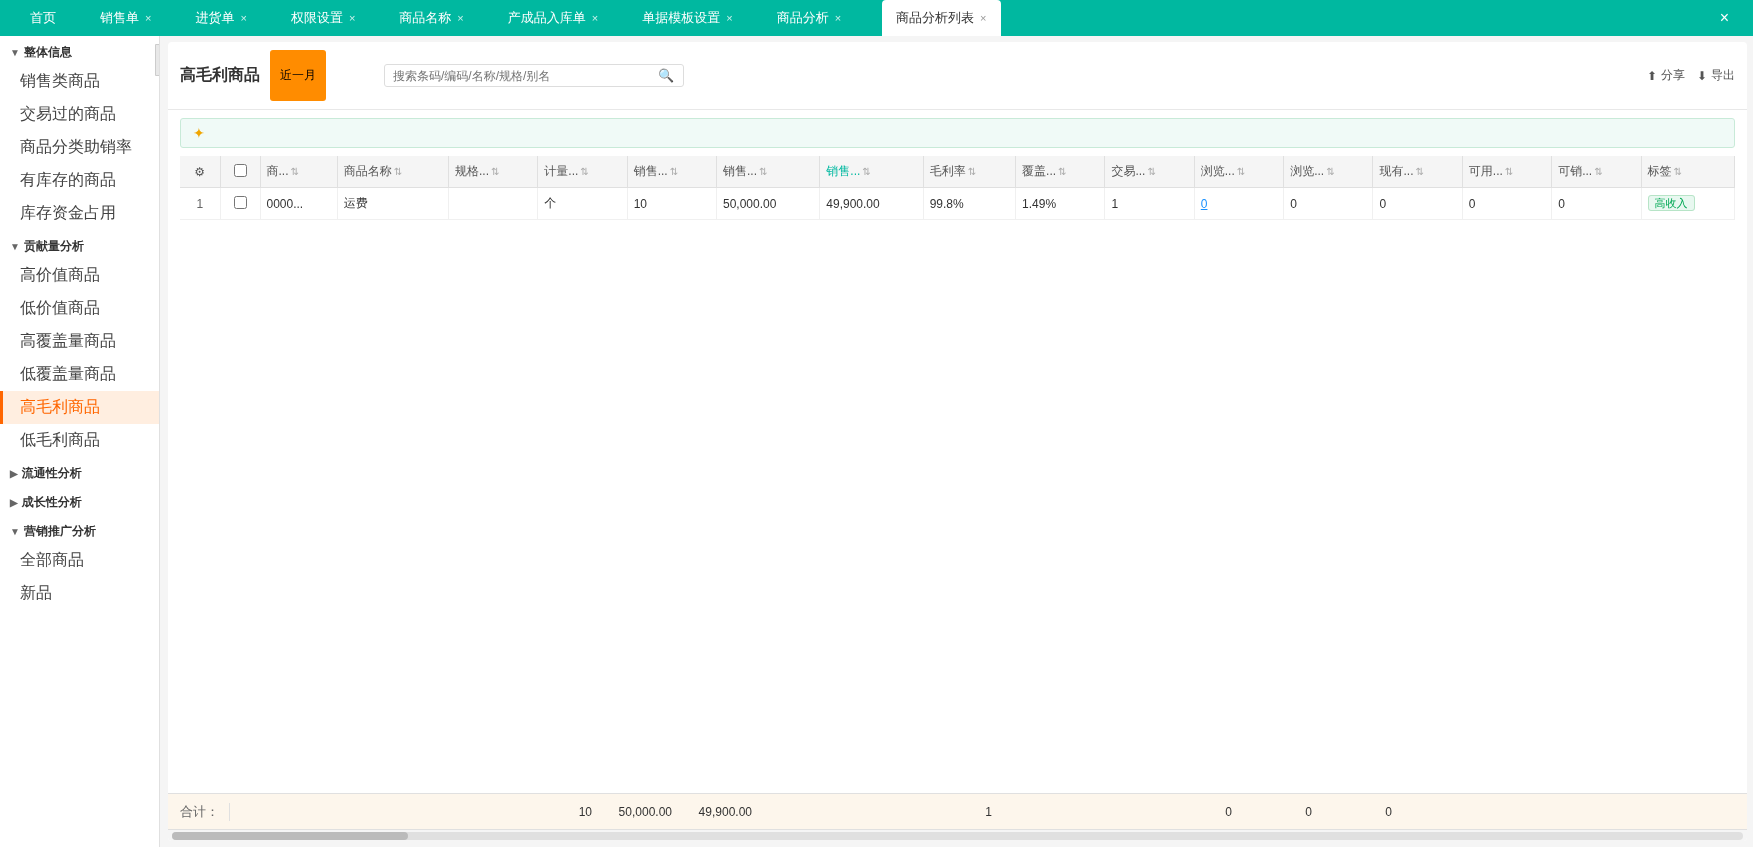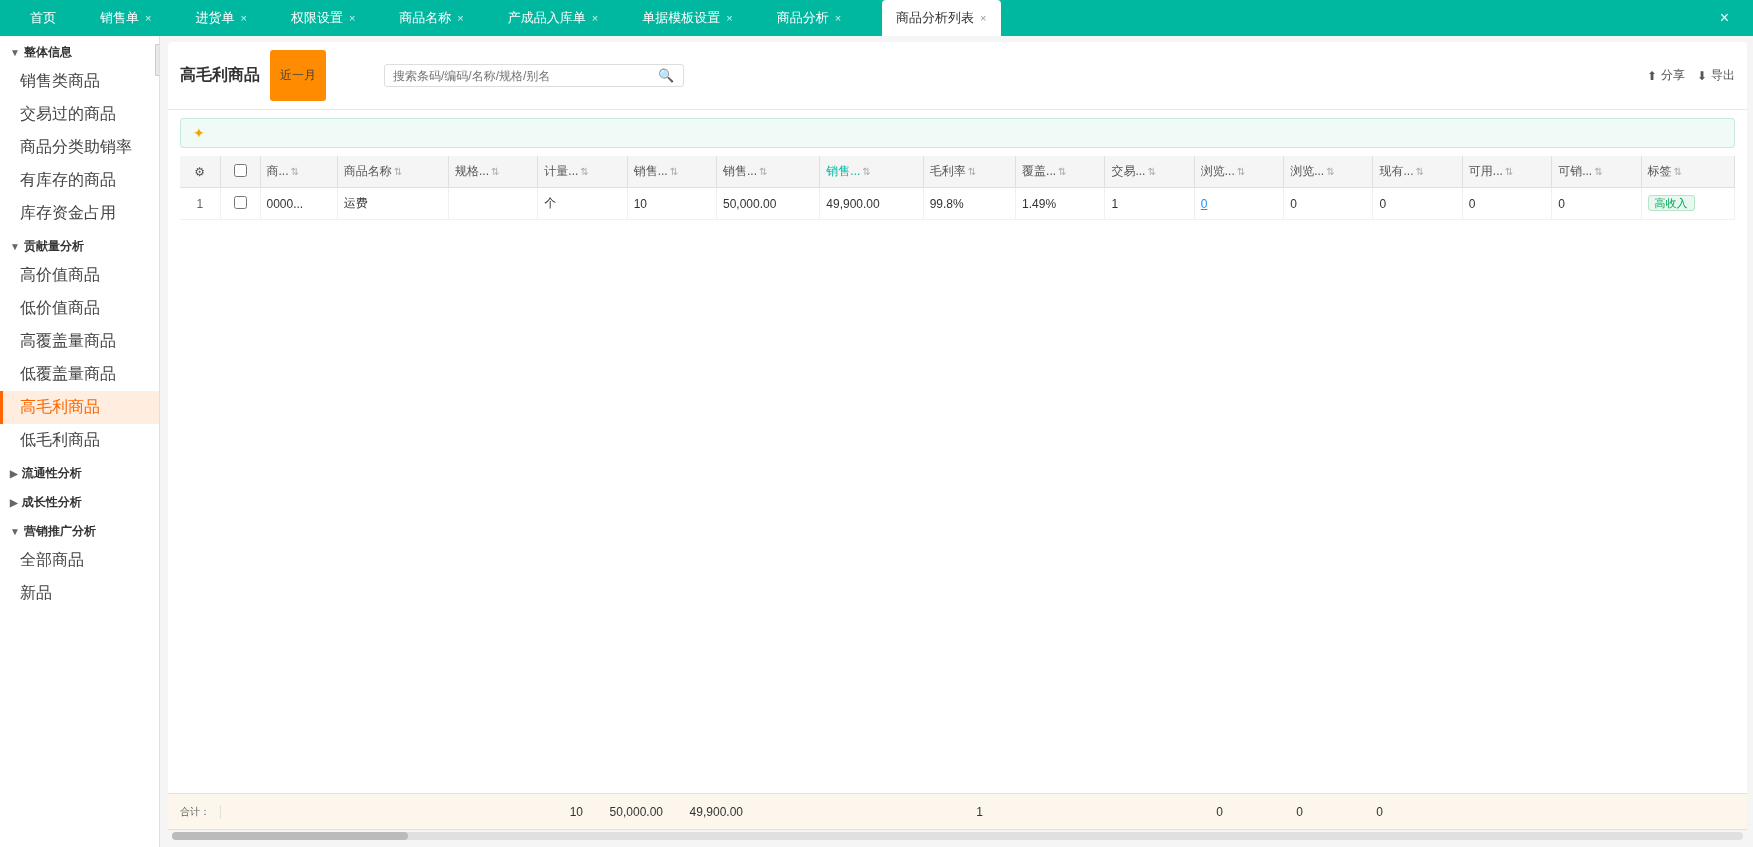--- a/index.html
+++ b/index.html
@@ -124,21 +124,21 @@
       border-bottom: 1px solid #e8e8e8;
       gap: 10px;
     }
     .content-title {
       font-size: 16px;
       font-weight: bold;
       color: #333;
     }
     .filter-btn {
       background: #ff8c00;
-      color: #404040;
+      color: #000000;
       border: none;
       border-radius: 3px;
       padding: 17px 10px;
       cursor: pointer;
       font-size: 12px;
     }
     .search-box {
       display: flex;
       align-items: center;
       border: 1px solid #ddd;
@@ -245,21 +245,21 @@
       border-top: 1px solid #e0e0e0;
       padding: 6px 12px;
       background: #fdf6ec;
       display: flex;
       align-items: center;
       gap: 0;
       min-height: 36px;
     }
     .footer-label {
       color: #666;
-      font-size: 10px;
+      font-size: 13px;
       padding-right: 10px;
       border-right: 1px solid #e0e0e0;
     }
     .footer-cells {
       display: flex;
       align-items: center;
       flex: 1;
       font-size: 12px;
       color: #333;
     }

